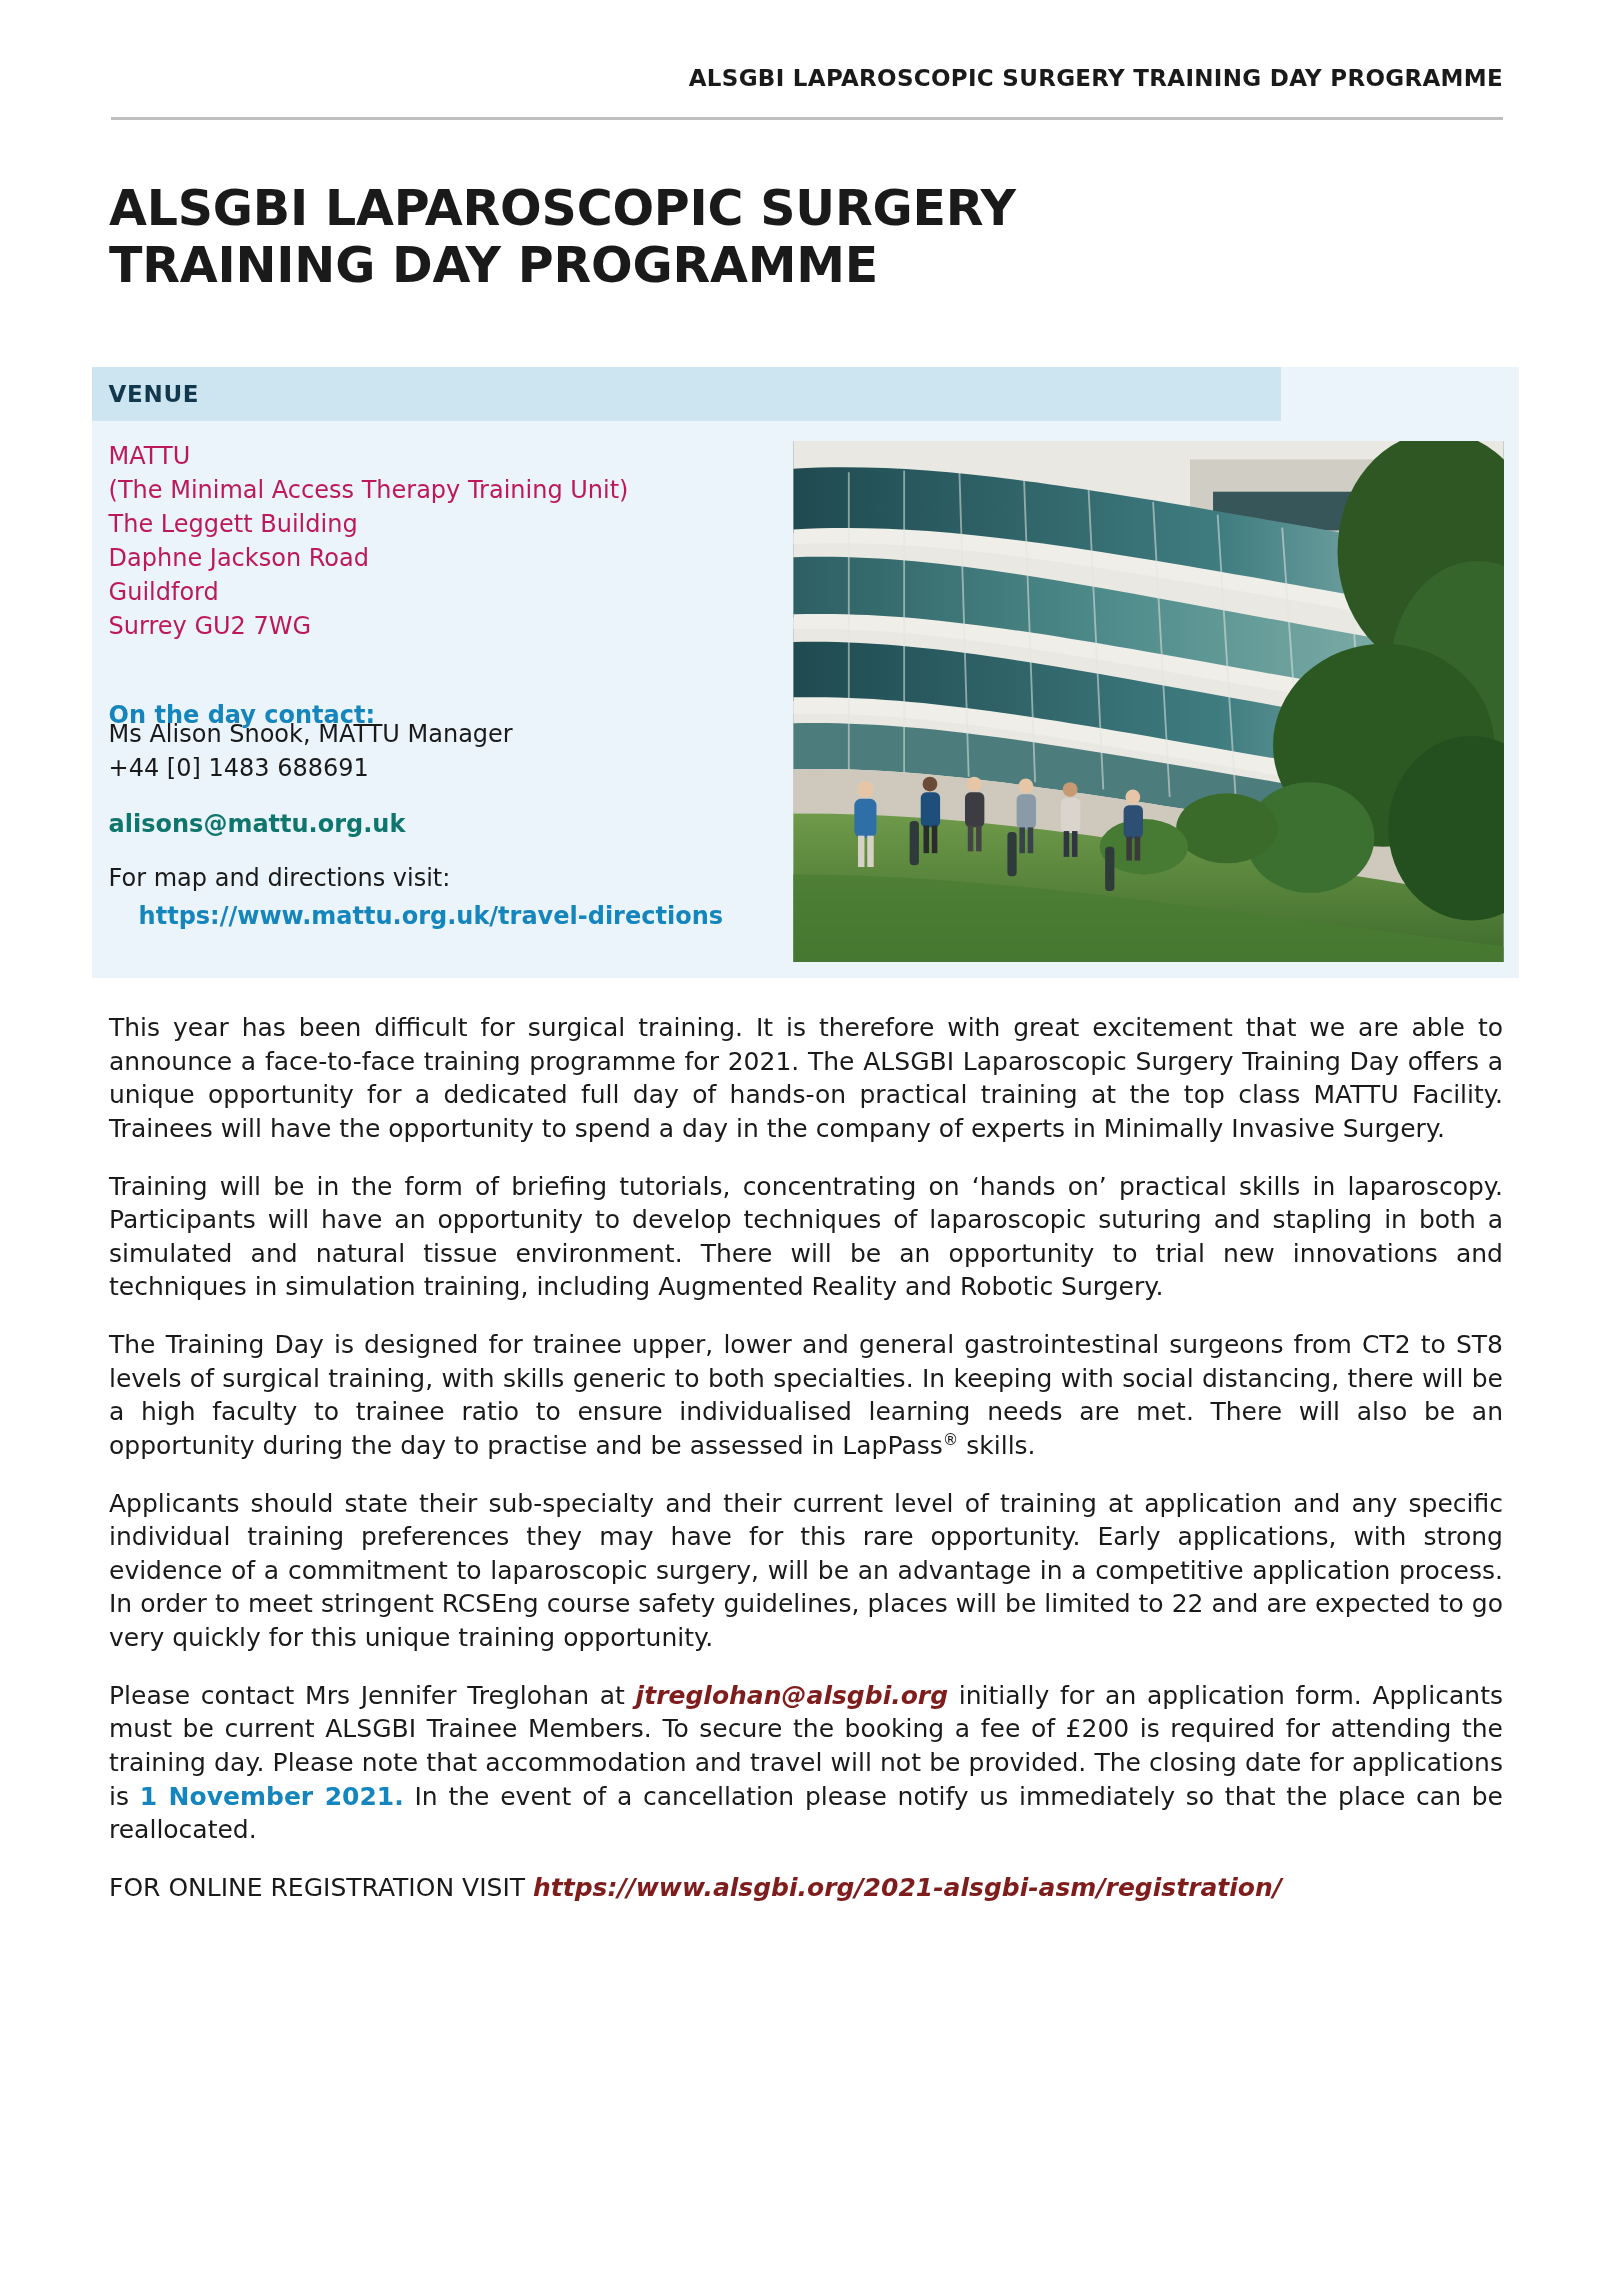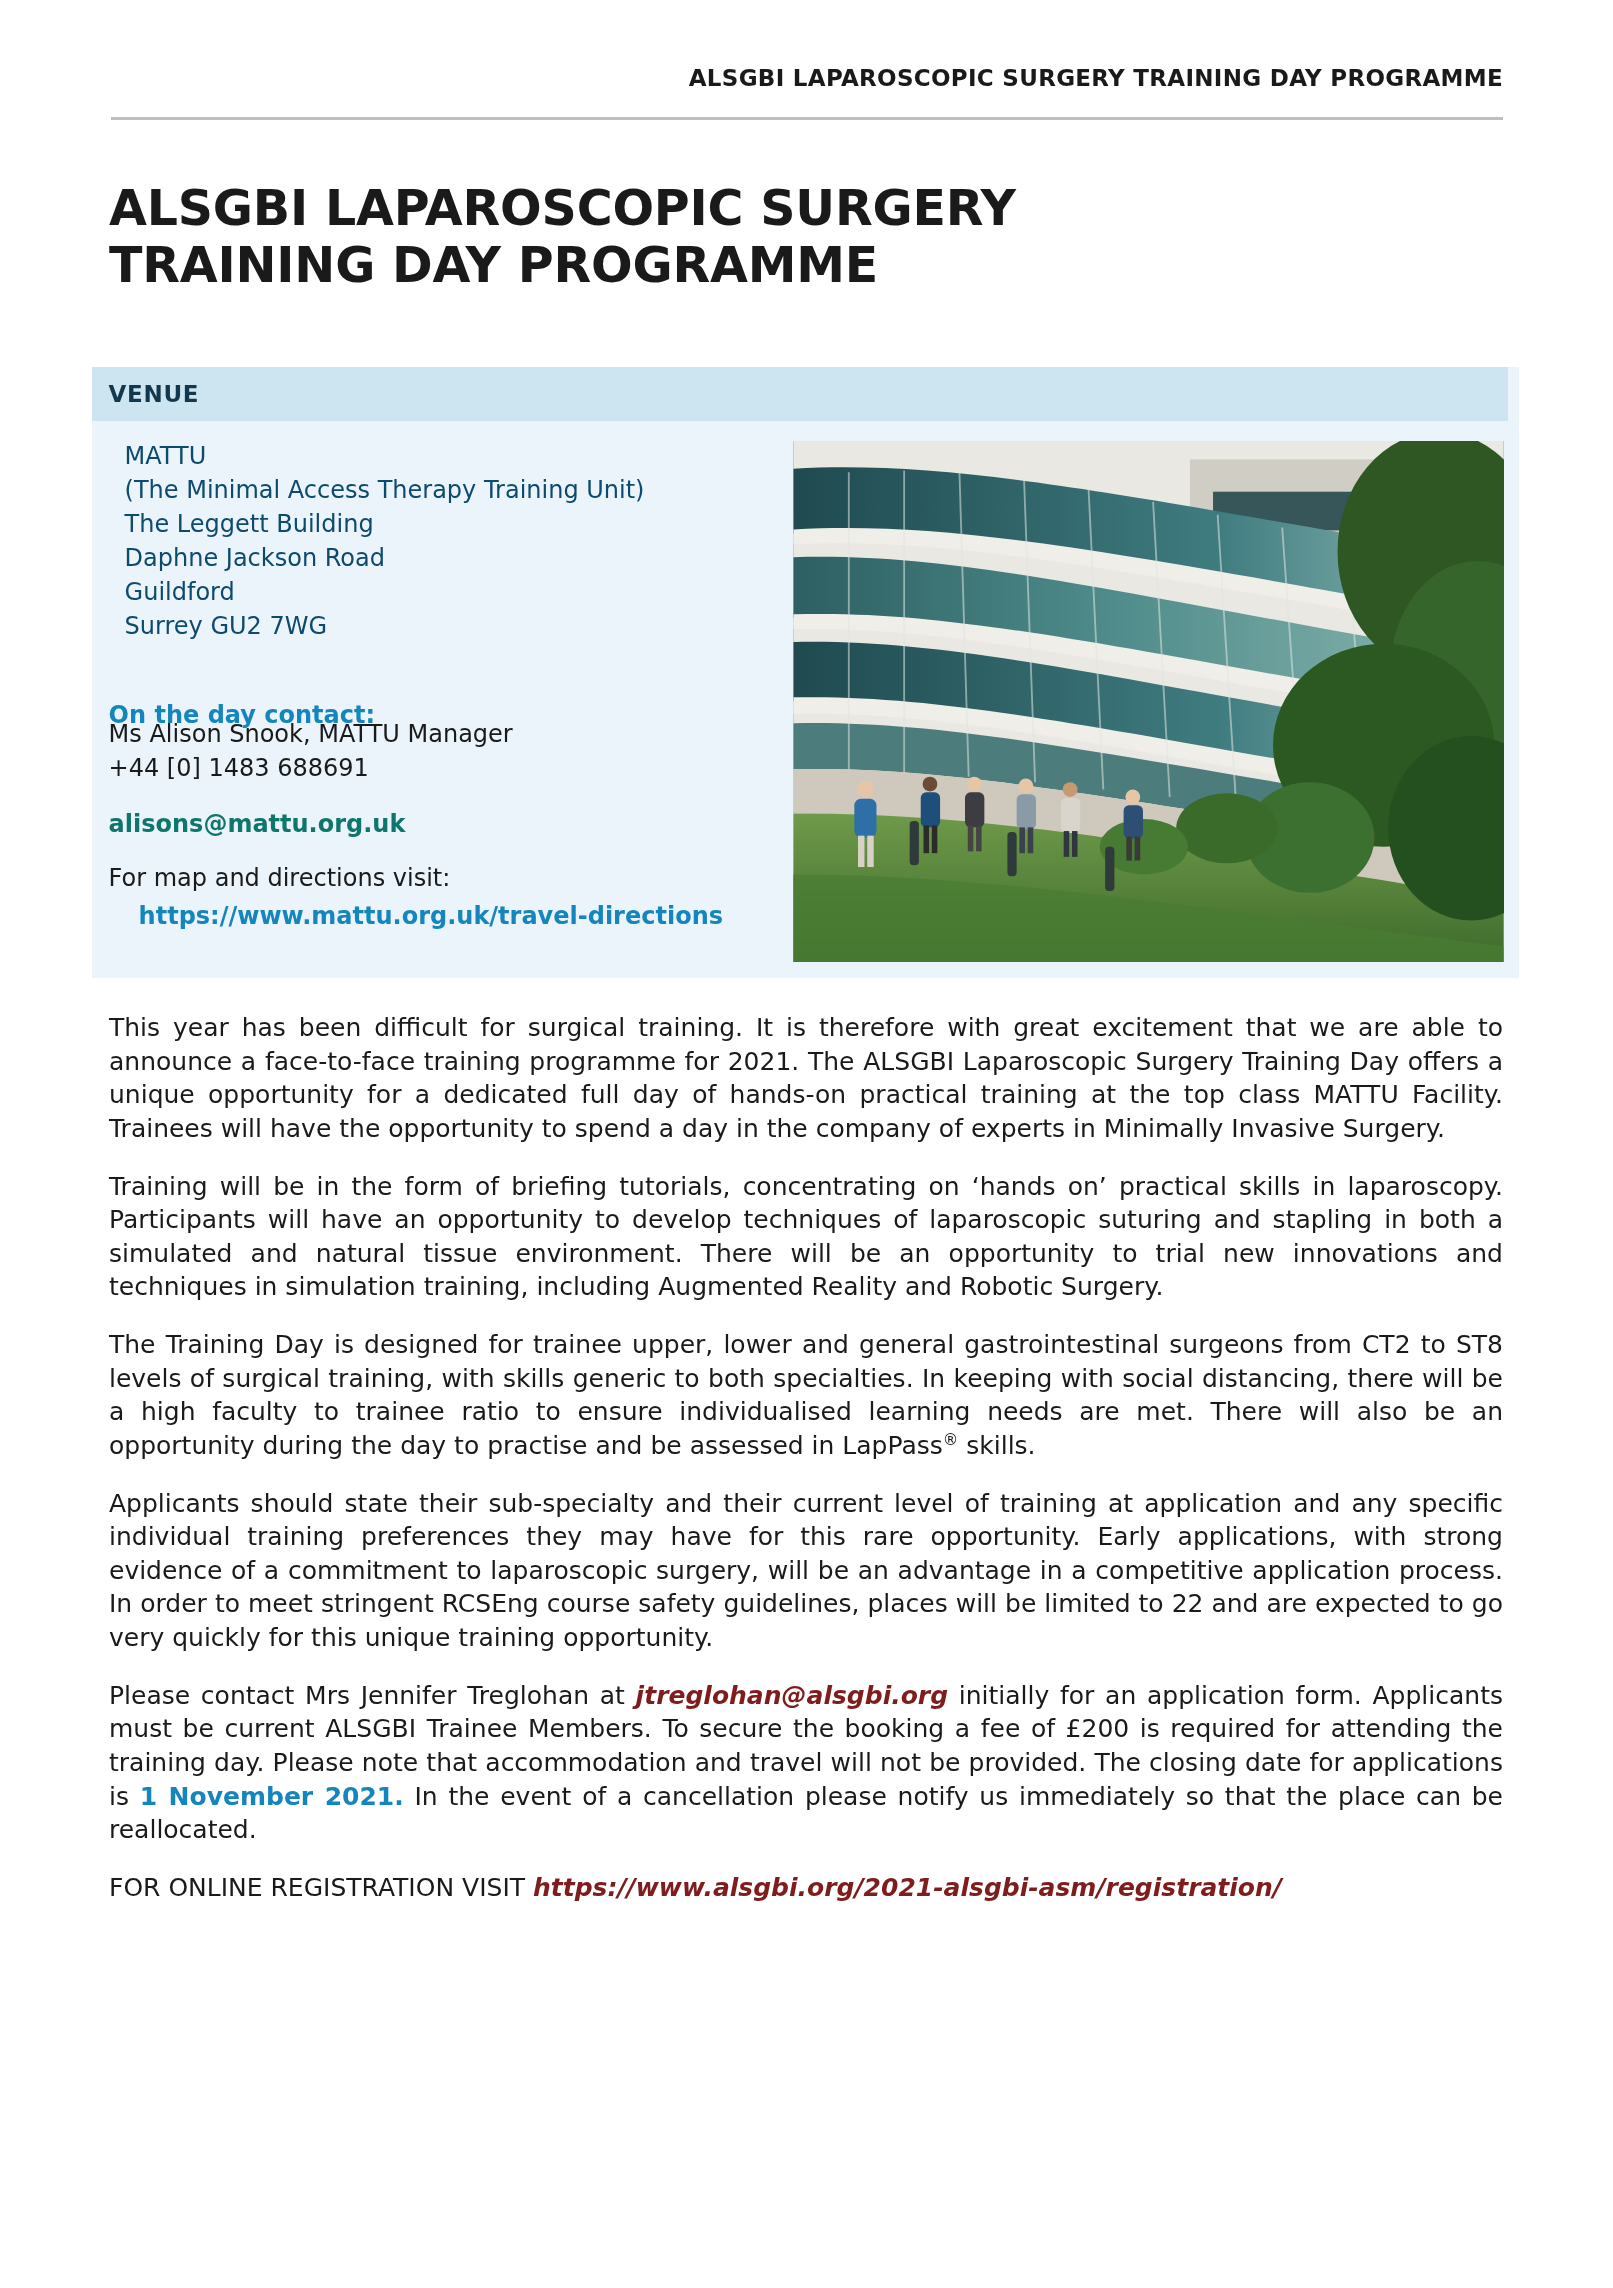--- a/index.html
+++ b/index.html
@@ -59,42 +59,41 @@
     position: absolute;
     left: 92px;
     top: 367px;
     width: 1427px;
     height: 611px;
     background: #eaf4fa;
   }
   .venue-bar {
     position: absolute;
     left: 0; top: 0;
-    width: 1416px;
+    width: 1189px;
     height: 54px;
     background: #cde5f1;
   }
   .venue-bar-label {
     position: absolute;
     left: 16.6px;
     top: 14px;
     font-size: 23px;
     font-weight: bold;
     letter-spacing: 0.7px;
     color: #12384e;
   }
   .venue-address {
     position: absolute;
     left: 16.6px;
     top: 72px;
     width: 665px;
     font-size: 24px;
     line-height: 1.42;
-    color: #0c4a6e;
-    margin-left: 16px;
+    color: #be185d;
   }
   .venue-contact-label {
     position: absolute;
     left: 16.6px;
     top: 334px;
     font-size: 24px;
     font-weight: bold;
     color: #1585bd;
   }
   .venue-contact-lines {

